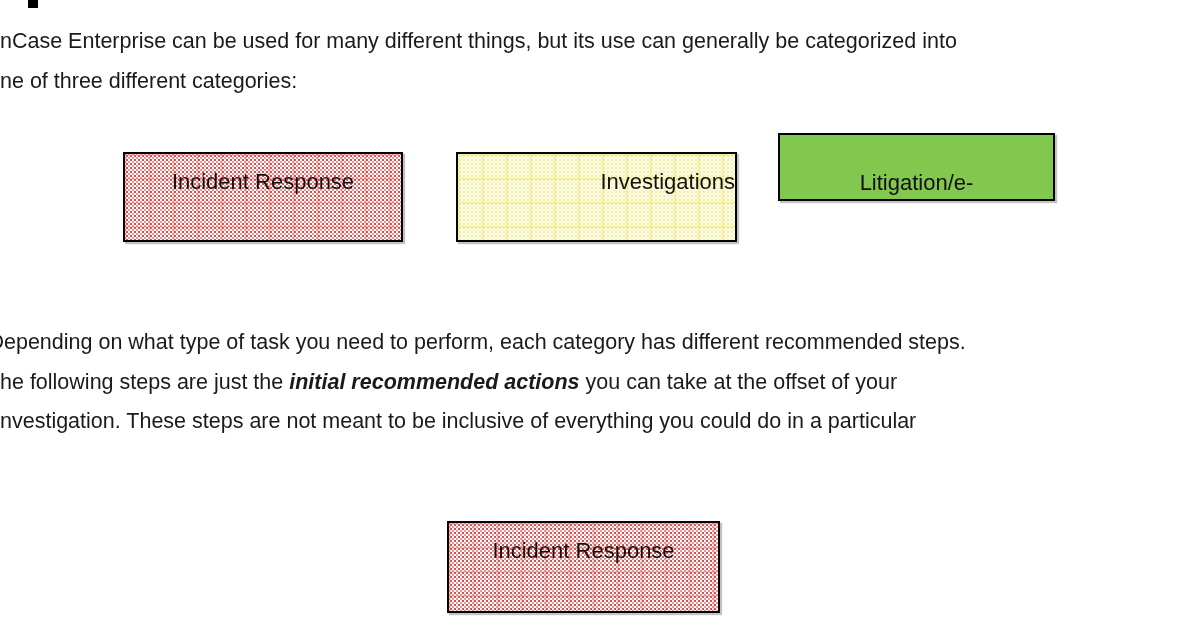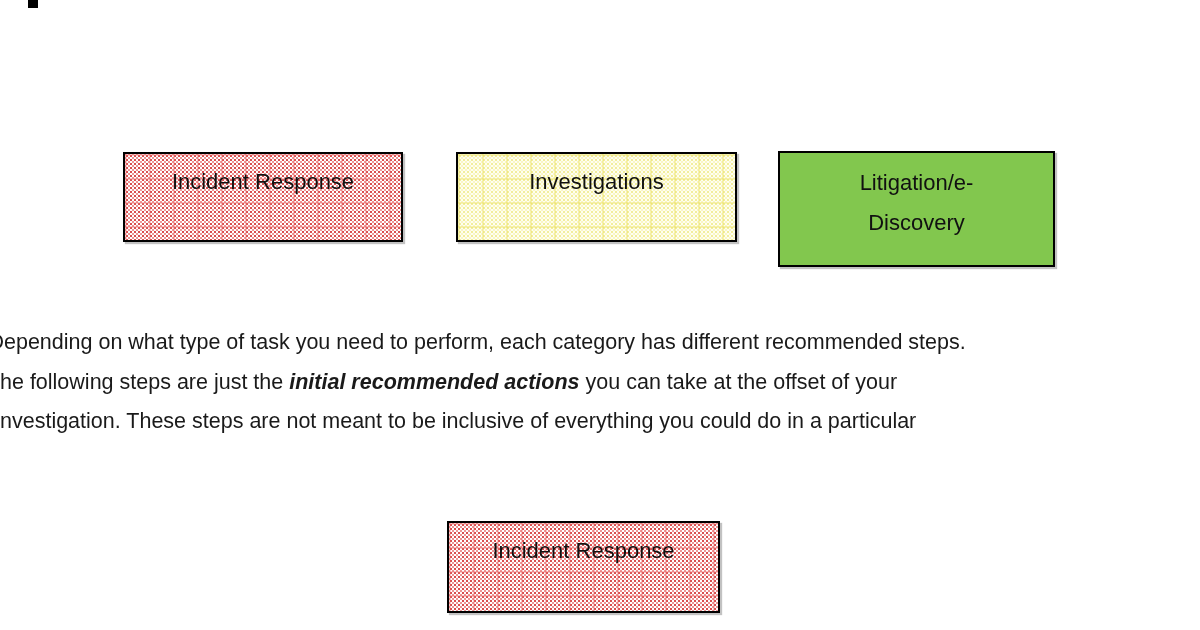--- a/index.html
+++ b/index.html
@@ -14,22 +14,22 @@
   
   .sliver{display:inline-block;width:4px;height:39.5px;overflow:hidden;direction:rtl;vertical-align:bottom;}
   .crop-mark{position:absolute;left:28px;top:0;width:10px;height:8px;background:#000;}
 
   .box{
     position:absolute;box-sizing:border-box;border:2.5px solid #000;overflow:hidden;
     text-align:center;font-size:22px;line-height:40px;padding-top:8px;color:#111;
     box-shadow:2px 2px 1px rgba(120,120,120,0.45);
   }
   .box-red-top{left:123px;top:152px;width:280px;height:90px;}
-  .box-yellow{left:456px;top:152px;width:281px;height:90px;}
-  .box-green{left:778px;top:151px;width:277px;height:116px;background:#82c74e;padding-top:10px;}
+  .box-yellow{left:456px;top:152px;width:281px;height:90px;text-align:right;}
+  .box-green{left:778px;top:133px;width:277px;height:68px;background:#82c74e;padding-top:28px;}
   .box-flow{left:447px;top:521px;width:273px;height:92px;}
 
   
   .pat-red{
     background-color:#ffffff;
     background-image:
       linear-gradient(rgba(235,100,100,0.35) 2px, transparent 2px),
       linear-gradient(90deg, rgba(235,100,100,0.35) 2px, transparent 2px),
       radial-gradient(#d94f4f 34%, transparent 40%),
       radial-gradient(#ec9595 34%, transparent 40%);
@@ -48,20 +48,24 @@
     background-position:0 0,0 0,0 0,2px 2px;
   }
 </style>
 </head>
 <body>
 
 <div class="page">
 
   <div class="crop-mark"></div>
 
+  <div class="intro">
+    <div class="line">nCase Enterprise can be used for many different things, but its use can generally be categorized into</div>
+    <div class="line">ne of three different categories:</div>
+  </div>
 
   <div class="box pat-red box-red-top">
     <span class="box-label">Incident Response</span>
   </div>
 
   <div class="box pat-yellow box-yellow">
     <span class="box-label">Investigations</span>
   </div>
 
   <div class="box box-green">

